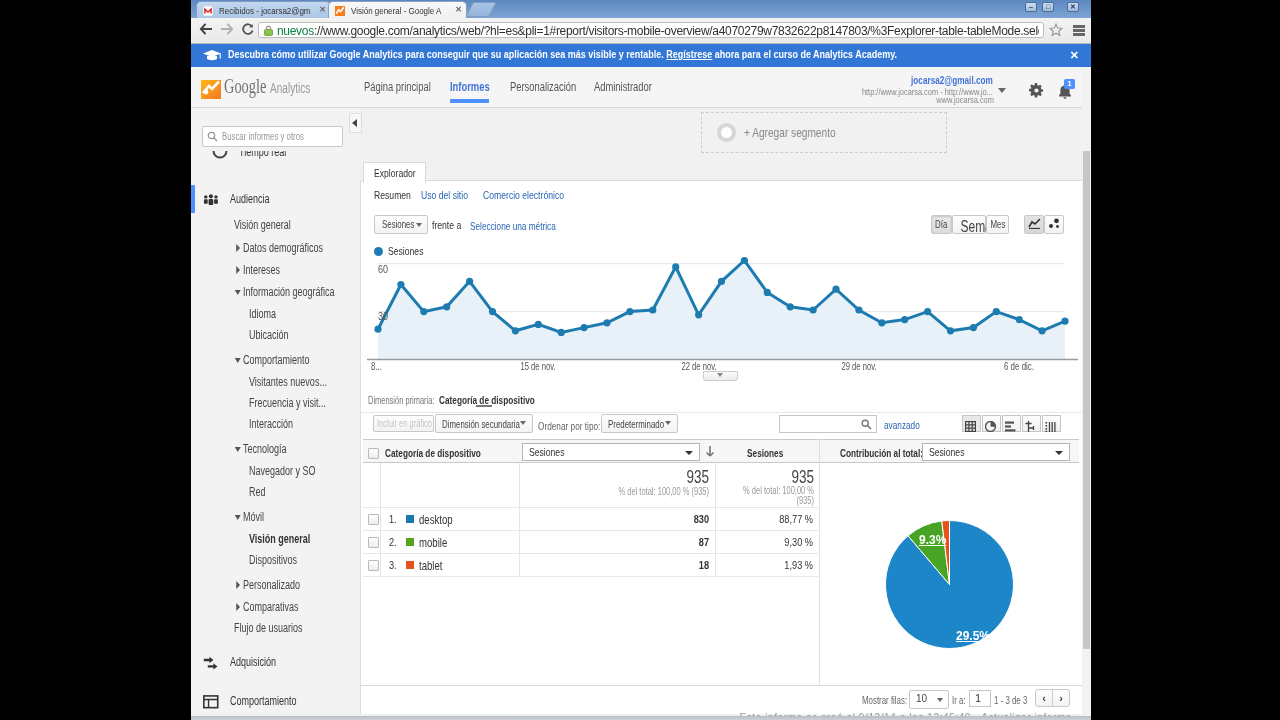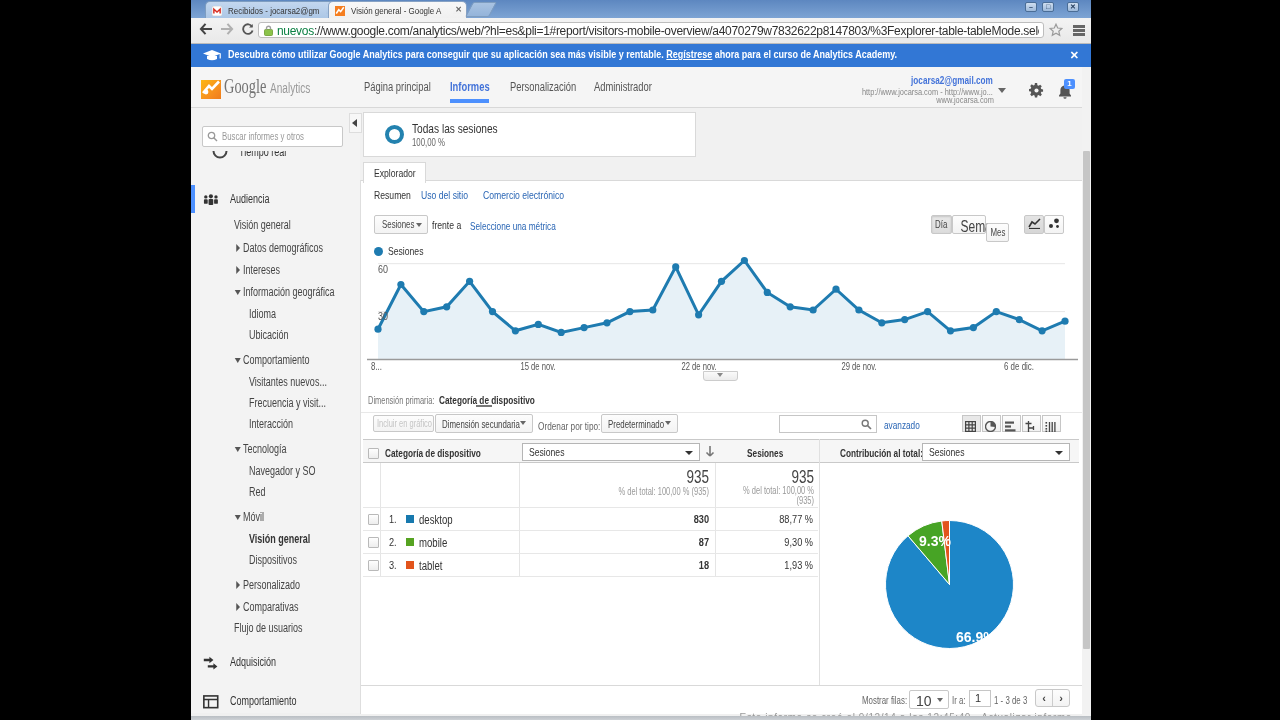--- a/index.html
+++ b/index.html
@@ -5,21 +5,21 @@
 html,body{margin:0;padding:0;}
 body{width:1280px;height:720px;overflow:hidden;background:#000;font-family:"Liberation Sans",sans-serif;}
 #stage{position:relative;width:1280px;height:720px;background:#000;}
 #win{position:absolute;left:191px;top:0;width:900px;height:716px;overflow:hidden;background:#fff;}
 .sq{display:inline-block;transform:scaleX(.75);transform-origin:0 50%;white-space:nowrap;}
 .sqr{display:inline-block;transform:scaleX(.75);transform-origin:100% 50%;white-space:nowrap;}
 .sqc{transform:scaleX(.75);transform-origin:50% 50%;display:inline-block;white-space:nowrap;}
 
 #tabstrip{position:absolute;left:0;top:0;width:900px;height:18px;background:linear-gradient(#5d87c0,#7da4d4);}
 .tab{position:absolute;top:1px;height:17px;border-radius:5px 5px 0 0;}
-#tab1{left:14px;width:133px;background:linear-gradient(#c3d7ef,#abc6e5);border:1px solid #7e9dc0;border-bottom:none;}
+#tab1{left:5px;width:133px;background:linear-gradient(#c3d7ef,#abc6e5);border:1px solid #7e9dc0;border-bottom:none;}
 #tab2{left:137px;width:137px;background:linear-gradient(#f8f8f8,#f0f0f0);border:1px solid #87a2c4;border-bottom:none;}
 .tabtxt{position:absolute;left:22px;top:3px;font-size:9.5px;color:#333;white-space:nowrap;transform:scaleX(.84);transform-origin:0 50%;}
 #tab1 .tabtxt{width:114px;}
 #tab2 .tabtxt{width:118px;}
 .tabx{position:absolute;right:4px;top:3px;font-size:8px;color:#666;font-weight:bold;background:inherit;padding-left:2px;}
 .favico{position:absolute;left:6px;top:4px;width:10px;height:10px;}
 #newtab{position:absolute;left:278px;top:2px;width:22px;height:13px;background:linear-gradient(#a9c3e2,#94b4da);border-radius:2px;transform:skewX(-28deg);border:1px solid #7e9dc0;}
 #winctl{position:absolute;left:834px;top:2px;width:58px;height:11px;}
 .wbtn{position:absolute;top:0;width:10px;height:8px;background:linear-gradient(#cfdef0,#9db9da);border:1px solid #4a6d96;border-radius:2px;color:#274061;font-size:7px;line-height:8px;text-align:center;font-weight:bold;}
 
@@ -79,21 +79,21 @@
 #panel .blue{color:#2a66b5;}
 
 .btn{position:absolute;background:linear-gradient(#fdfdfd,#f3f3f3);border:1px solid #c8c8c8;border-radius:2px;font-size:11px;color:#444;}
 #selmetric{left:13px;top:34px;width:45px;height:15px;padding:2px 0 0 7px;font-size:10.5px;}
 #selmetric:after{content:"";position:absolute;right:5px;top:7px;border-left:3.5px solid transparent;border-right:3.5px solid transparent;border-top:4px solid #666;}
 #frentea{position:absolute;left:71px;top:38px;font-size:11.5px;color:#333;transform:scaleX(.75);transform-origin:0 50%;}
 #selmet2{position:absolute;left:109px;top:39px;font-size:11px;color:#2a66b5;transform:scaleX(.75);transform-origin:0 50%;white-space:nowrap;}
 .dsm{height:15px;padding-top:2px;text-align:center;font-size:10.5px;}
 #bDia{left:570px;top:34px;width:19px;background:linear-gradient(#e9e9e9,#dcdcdc);box-shadow:inset 0 1px 2px rgba(0,0,0,.15);}
 #bSem{left:591px;top:34px;width:32px;font-size:16px;}
-#bMes{left:625px;top:34px;width:21px;margin-top:8px;}
+#bMes{left:625px;top:34px;width:21px;}
 #bIco1{left:663px;top:34px;width:18px;background:linear-gradient(#e4e4e4,#d6d6d6);}
 #bIco2{left:683px;top:34px;width:18px;}
 
 #legdot{position:absolute;left:13px;top:66px;width:9px;height:9px;border-radius:50%;background:#1e7bb0;}
 #legtxt{position:absolute;left:27px;top:64px;font-size:11.5px;color:#333;transform:scaleX(.75);transform-origin:0 50%;}
 #chartsvg{position:absolute;left:0;top:0;}
 #chartbtn{position:absolute;left:342px;top:190px;width:33px;height:8px;background:linear-gradient(#fafafa,#ececec);border:1px solid #ccc;border-radius:0 0 3px 3px;}
 #chartbtn:after{content:"";position:absolute;left:13px;top:1px;border-left:3.5px solid transparent;border-right:3.5px solid transparent;border-top:4px solid #888;}
 
 .vico{position:absolute;top:234px;width:15px;height:13px;background:linear-gradient(#fdfdfd,#f1f1f1);border:1px solid #c6c6c6;padding:2px 0 0 2px;}
@@ -104,21 +104,21 @@
 #tsum{position:absolute;left:0;top:23px;width:716px;height:45px;}
 .trow{position:absolute;left:0;width:455px;height:23px;border-top:1px solid #e7e7e7;}
 .cb{position:absolute;width:9px;height:9px;background:linear-gradient(#fefefe,#ededed);border:1px solid #b9b9b9;border-radius:1px;}
 .rnum{position:absolute;left:26px;top:5px;font-size:11.5px;color:#333;transform:scaleX(.8);transform-origin:0 50%;}
 .sw{position:absolute;left:43px;top:7px;width:8px;height:8px;}
 .rlab{position:absolute;left:56px;top:5px;font-size:12px;color:#333;transform:scaleX(.8);transform-origin:0 50%;}
 .rval{position:absolute;left:146px;top:5px;width:200px;text-align:right;font-size:11.5px;font-weight:bold;color:#333;transform:scaleX(.8);transform-origin:100% 50%;}
 .rpct{position:absolute;left:350px;top:5px;width:100px;text-align:right;font-size:11.5px;color:#333;transform:scaleX(.8);transform-origin:100% 50%;}
 #vline{position:absolute;left:458px;top:258px;width:1px;height:246px;background:#e0e0e0;}
 #pie{position:absolute;left:524px;top:339px;width:129px;height:129px;}
-.pielab{position:absolute;font-size:14px;font-weight:bold;color:#fff;}
+.pielab{position:absolute;font-size:12px;font-weight:bold;color:#fff;text-decoration:underline;}
 #pgrow{position:absolute;left:0;top:504px;width:721px;height:26px;border-top:1px solid #d9d9d9;}
 #footnote{position:absolute;left:170px;top:645px;width:711px;font-size:10px;color:#999;text-align:right;letter-spacing:0.6px;}
 
 #sbar{position:absolute;left:891px;top:67px;width:9px;height:649px;background:#f2f2f2;}
 #sthumb{position:absolute;left:1px;top:84px;width:7px;height:498px;background:#c6c6c6;border-radius:1px;}
 
 #bbar{position:absolute;left:191px;top:716px;width:900px;height:4px;background:linear-gradient(#b9bec3,#cdd1d5);}
 </style>
 </head>
 <body>
@@ -264,24 +264,23 @@
               </g>
             </svg>
         <div class="sitem sect" style="top:547px;">Adquisición</div>
         <svg class="sicon" style="top:586px" width="15" height="13" viewBox="0 0 15 13">
               <rect x="0.8" y="0.8" width="13" height="11" fill="none" stroke="#333" stroke-width="1.5"></rect>
               <path d="M0.8 4.2 H13.8 M5.2 4.2 V11.8" stroke="#333" stroke-width="1.3"></path>
             </svg>
         <div class="sitem sect" style="top:586px;">Comportamiento</div>
       </div>
       <div id="main">
-        <div id="seg1">
-          <div class="donut"></div>
-          <div class="t1">Todas las sesiones</div>
-          <div class="t2">100,00 %</div>
+        <div id="seg2">
+          <div class="donut2"></div>
+          <div class="t1">+ Agregar segmento</div>
         </div>
         <div id="exptab"><span class="sqc">Explorador</span></div>
         <div id="panel">
           <div class="plink dark" style="left:13px">Resumen</div>
           <div class="plink blue" style="left:60px">Uso del sitio</div>
           <div class="plink blue" style="left:122px">Comercio electrónico</div>
           <div class="btn" id="selmetric"><span class="sq">Sesiones</span></div>
           <div id="frentea">frente a</div>
           <div id="selmet2">Seleccione una métrica</div>
           <div class="btn dsm" id="bDia"><span class="sqc">Día</span></div>
@@ -446,25 +445,25 @@
             </div>
           <div style="position:absolute;left:0;top:137px;width:455px;border-top:1px solid #e7e7e7;"></div>
           </div>
           <div id="vline"></div>
           <div id="pie"><svg width="129" height="129" viewBox="0 0 129 129">
 <path d="M64.5,64.5 L64.5,0.5 A64.0,64.0 0 1 1 22.99,15.78 Z" fill="#1d86c8" stroke="#fff" stroke-width="1"></path>
 <path d="M64.5,64.5 L22.99,15.78 A64.0,64.0 0 0 1 56.76,0.97 Z" fill="#47a425" stroke="#fff" stroke-width="1"></path>
 <path d="M64.5,64.5 L56.76,0.97 A64.0,64.0 0 0 1 64.5,0.5 Z" fill="#e2541c" stroke="#fff" stroke-width="1"></path>
 </svg></div>
           <div class="pielab" style="left:558px;top:352px;">9.3%</div>
-          <div class="pielab" style="left:595px;top:448px;">66.9%</div>
+          <div class="pielab" style="left:595px;top:448px;">29.5%</div>
 
           <div id="pgrow">
             <div class="sq" style="position:absolute;left:501px;top:8px;font-size:10.5px;color:#666;">Mostrar filas:</div>
-            <div class="btn" style="left:548px;top:4px;width:32px;height:13px;padding:2px 0 2px 6px;background:#fff;font-size:14px;">10<i style="position:absolute;right:5px;top:7px;border-left:3.5px solid transparent;border-right:3.5px solid transparent;border-top:4px solid #666;"></i></div>
+            <div class="btn" style="left:548px;top:4px;width:32px;height:13px;padding:2px 0 2px 6px;background:#fff;font-size:10px;">10<i style="position:absolute;right:5px;top:7px;border-left:3.5px solid transparent;border-right:3.5px solid transparent;border-top:4px solid #666;"></i></div>
             <div class="sq" style="position:absolute;left:591px;top:8px;font-size:10.5px;color:#666;">Ir a:</div>
             <div style="position:absolute;left:608px;top:4px;width:15px;height:14px;background:#fff;border:1px solid #c6c6c6;font-size:11px;color:#333;padding:1px 0 0 5px;">1</div>
             <div class="sq" style="position:absolute;left:633px;top:8px;font-size:10.5px;color:#666;">1 - 3 de 3</div>
             <div class="btn" style="left:674px;top:3px;width:33px;height:16px;border-radius:3px;">
                   <span style="position:absolute;left:0;top:0;width:16px;height:16px;text-align:center;font-size:11px;font-weight:bold;color:#444;line-height:16px;border-right:1px solid #ccc;">‹</span>
                   <span style="position:absolute;right:0;top:0;width:16px;height:16px;text-align:center;font-size:11px;font-weight:bold;color:#444;line-height:16px;">›</span>
                 </div>
           </div>
         </div>
       </div>

